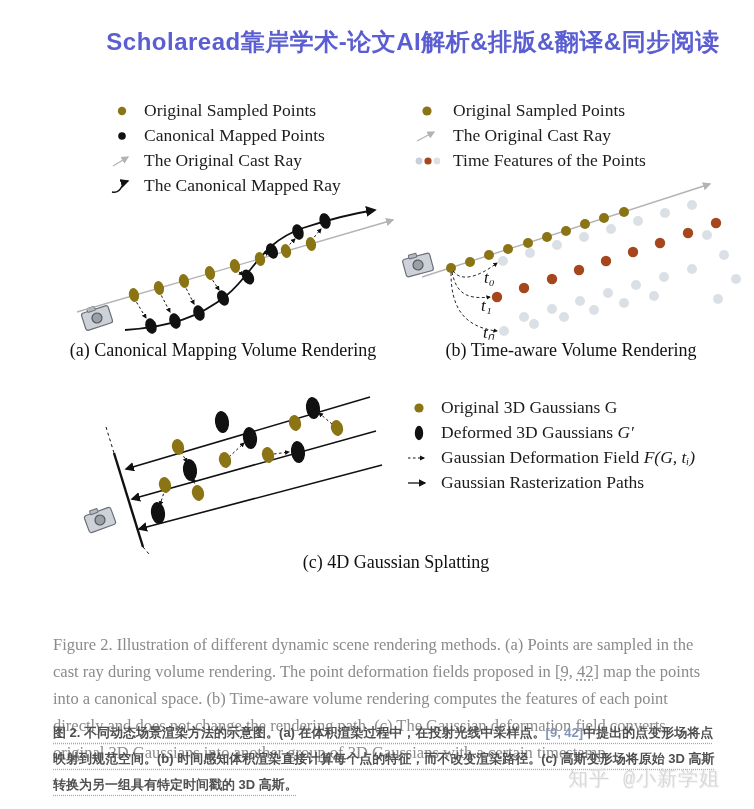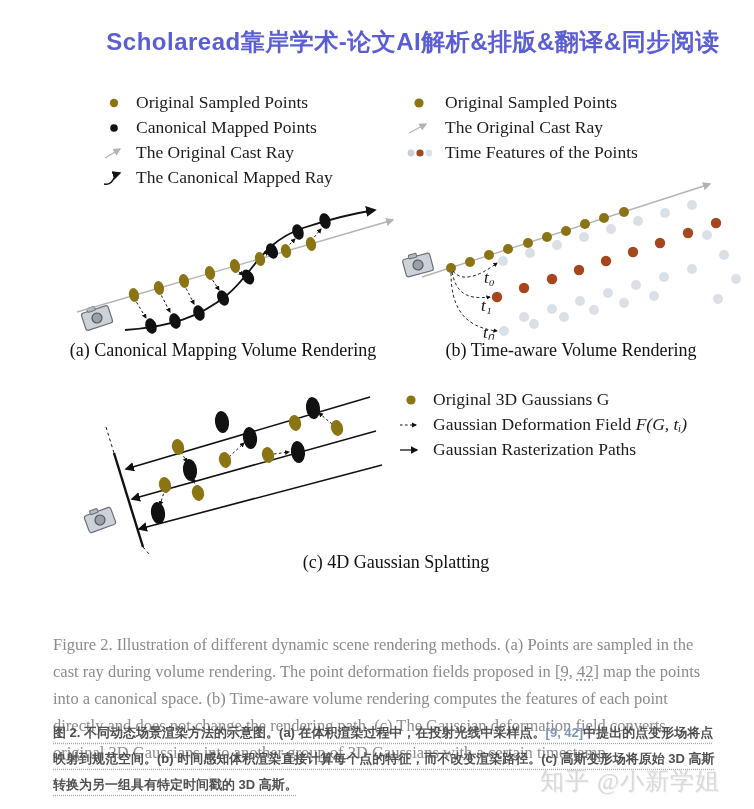--- a/index.html
+++ b/index.html
@@ -2,21 +2,21 @@
 <html style="--title: #5a5ed2; --olive: #8a7414; --ink: #111111; --brown: #a5461d; --gray-dot: #dbe0e7; --ray: #b3b3b3; --caption-text: #8b8b8b; --zh-text: #4f4f4f; --link: #8494b8; --underline: #a8a8a8; --watermark: #d9d9d9;"><head>
 <meta charset="utf-8">
 <style>
   html,body{margin:0;padding:0;background:#ffffff;}
   .page{position:relative;width:754px;height:809px;background:#fff;overflow:hidden;
         font-family:"Liberation Serif", serif;}
   .title{position:absolute;left:0;top:26px;width:754px;text-align:center;
          font-family:"Liberation Sans", sans-serif;font-weight:700;font-size:24px;
          color:var(--title);letter-spacing:.5px;margin-left:36px;}
   
-  .legend{position:absolute;list-style:none;margin:0;padding:0;}
+  .legend{position:absolute;list-style:none;margin:8px;padding:0;}
   .legend li{display:flex;align-items:center;gap:9px;height:25px;
              font-size:17.5px;color:#1c1c1c;white-space:nowrap;}
   .legend .mk{flex:0 0 auto;display:inline-flex;align-items:center;justify-content:center;width:26px;}
   .legend-a{left:101px;top:90px;}
   .legend-b{left:406px;top:90px;}
   .legend-b li{gap:13px;height:25px;}
   .legend-c{left:398px;top:387px;}
   .math{font-style:italic;}
   
   .subcap{position:absolute;font-size:18px;color:#111;text-align:center;}
@@ -38,21 +38,21 @@
   
   .cap-en{position:absolute;left:53px;top:614px;width:668px;font-size:16.5px;
           line-height:27px;color:var(--caption-text);}
   .cap-en .ref{text-decoration:underline dotted;text-underline-offset:3px;}
   .cap-zh{position:absolute;left:53px;top:707px;width:672px;
           font-family:"Liberation Sans", sans-serif;font-weight:700;font-size:13px;
           line-height:26px;color:var(--zh-text);
           text-decoration:underline dotted var(--underline);text-underline-offset:6px;}
   .cap-zh .ref{color:var(--link);}
   .watermark{position:absolute;right:34px;top:765px;
-             font-family:Liberation Serif, serif;font-size:24px;
+             font-family:Liberation Mono, monospace;font-size:20px;
              color:var(--watermark);letter-spacing:1px;
              text-shadow:1px 1px 0 #f2f2f2;}
 </style>
 </head>
 <body>
 
 <svg width="0" height="0" style="position:absolute" aria-hidden="true">
   <defs>
     <marker id="arr-black" markerWidth="7" markerHeight="7" refX="5" refY="3" orient="auto">
       <path d="M0,0 L6,3 L0,6 Z" fill="#111"></path>
@@ -297,20 +297,28 @@
     <li>
       <span class="mk">
         <svg width="22" height="20">
             <circle cx="11" cy="10" r="4.6" class="olive-fill"></circle>
           </svg>
         </span>
       <span><span>Original 3D Gaussians G</span><span class="math"></span></span>
     </li>
     <li>
       <span class="mk">
+        <svg width="22" height="22">
+            <ellipse cx="11" cy="11" rx="4.2" ry="7.2" class="black-fill"></ellipse>
+          </svg>
+        </span>
+      <span><span>Deformed 3D Gaussians </span><span class="math">G′</span></span>
+    </li>
+    <li>
+      <span class="mk">
         <svg width="26" height="12">
             <line x1="2" y1="6" x2="18" y2="6" class="ink-stroke" stroke-width="1.1" stroke-dasharray="2.5 2.5" marker-end="url(#arr-sm)"></line>
           </svg>
         </span>
       <span><span>Gaussian Deformation Field </span><span class="math">F(G, tᵢ)</span></span>
     </li>
     <li>
       <span class="mk">
         <svg width="26" height="12">
             <line x1="2" y1="6" x2="19" y2="6" class="ink-stroke" stroke-width="1.3" marker-end="url(#arr-black)"></line>

